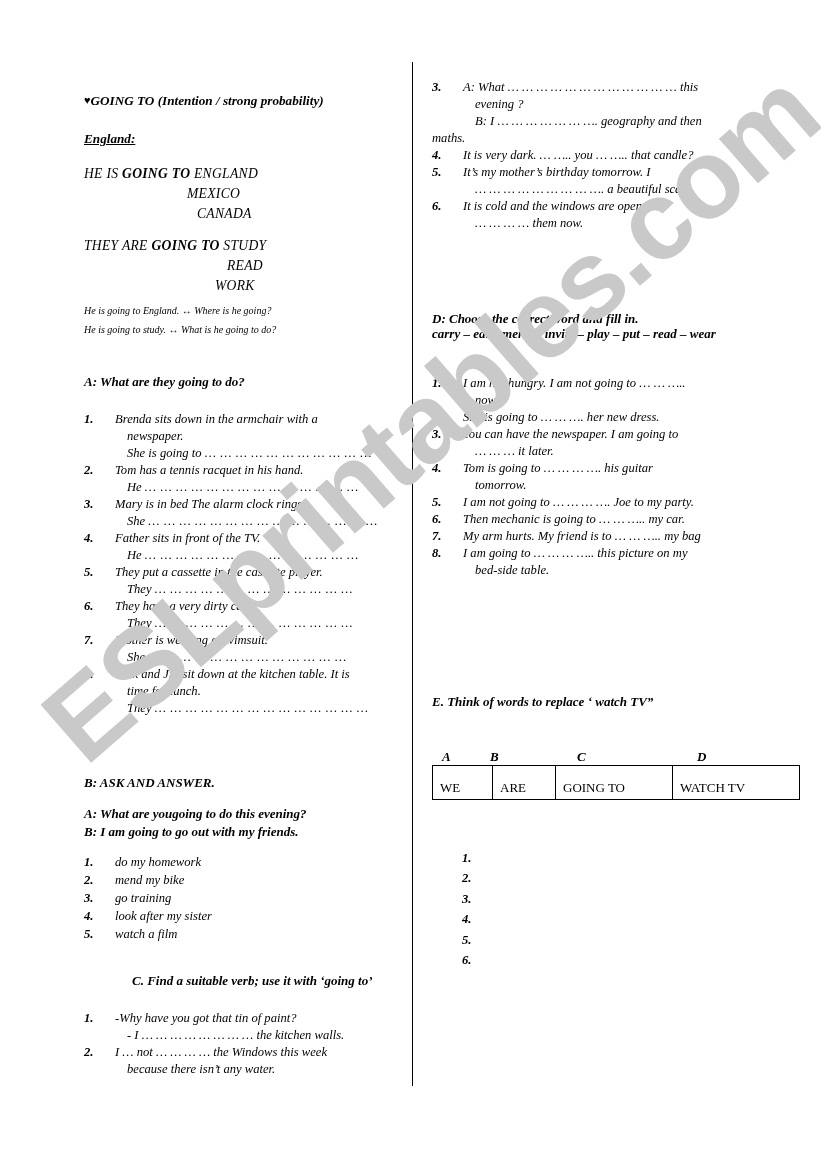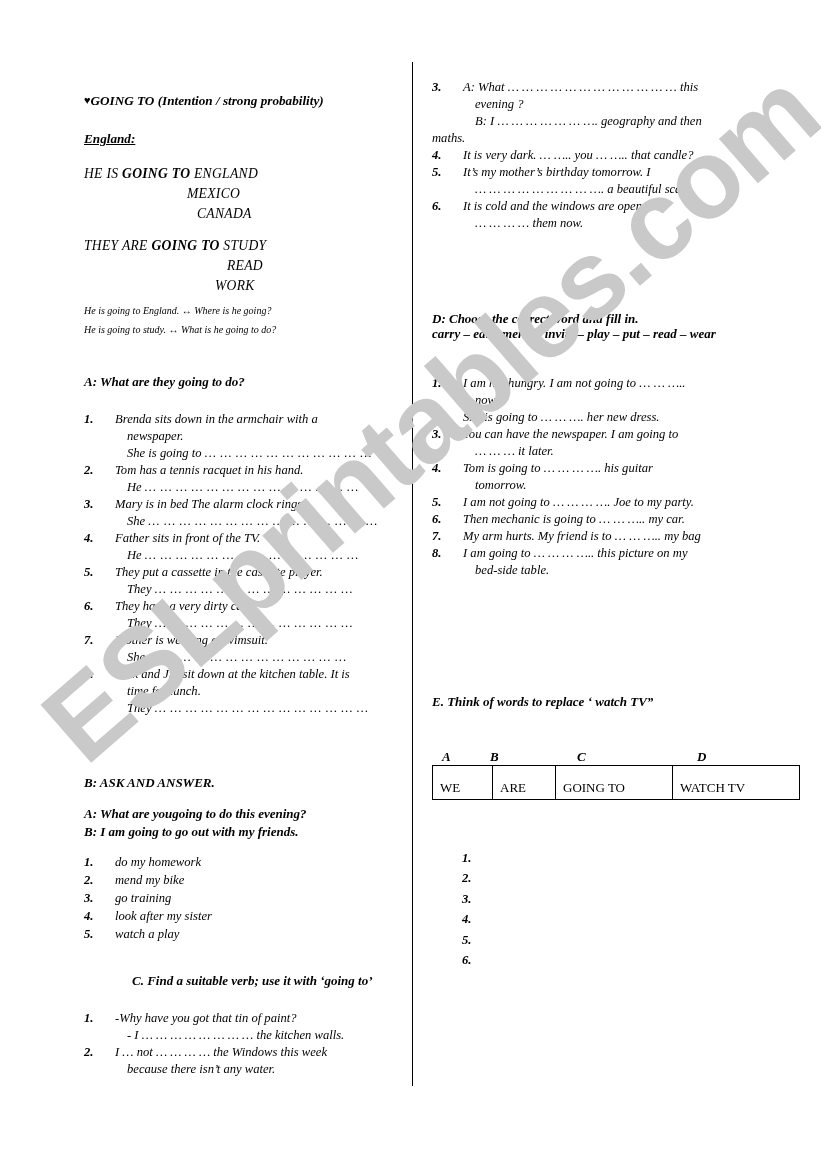--- a/index.html
+++ b/index.html
@@ -267,21 +267,21 @@
 
     <div class="blk sec-head" style="left:0; top:775px;">B: ASK AND ANSWER.</div>
     <div class="blk sec-head" style="left:0; top:806px;font-style:italic;">A: What are yougoing to do this evening?</div>
     <div class="blk sec-head" style="left:0; top:824px;">B: I am going to go out with my friends.</div>
 
     <div class="slist" style="left:0; top:853px;">
       <div class="sitem"><span class="num">1.</span><span>do my homework</span></div>
       <div class="sitem"><span class="num">2.</span><span>mend my bike</span></div>
       <div class="sitem"><span class="num">3.</span><span>go training</span></div>
       <div class="sitem"><span class="num">4.</span><span>look after my sister</span></div>
-      <div class="sitem"><span class="num">5.</span><span>watch a play</span></div>
+      <div class="sitem"><span class="num">5.</span><span>watch a film</span></div>
     </div>
 
     <div class="blk sec-head" style="left:0; top:973px;margin-left:48px;">C. Find a suitable verb; use it with ‘going to’</div>
 
     <div class="qlist" style="left:0; top:1010px;">
       <div class="qitem">
           <span class="num">1.</span>
           <span class="body">-Why have you got that tin of paint?</span>
           <span class="hang">- I … … … … … … … … the kitchen walls.</span>
         </div>

